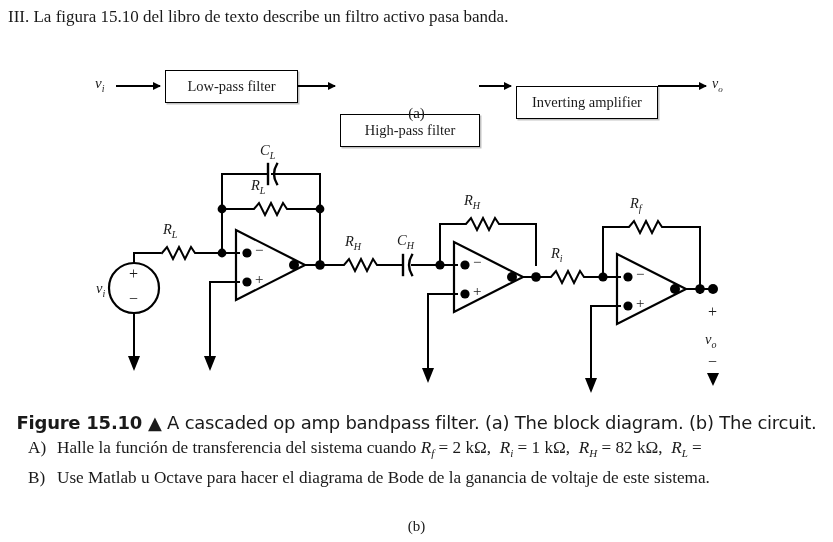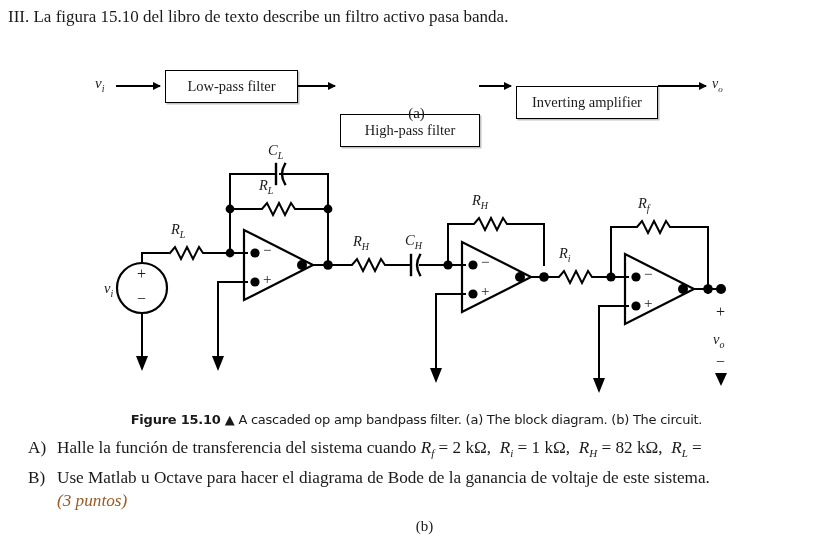--- a/index.html
+++ b/index.html
@@ -51,40 +51,40 @@
   #bd-arrow-1 { left: 116px; width: 44px; }
   #bd-arrow-2 { left: 297px; width: 38px; }
   #bd-arrow-3 { left: 479px; width: 32px; }
   #bd-arrow-4 { left: 658px; width: 48px; }
 
   #bd-vi { left: 95px; top: 20px; font-size: 15px; font-style: italic; }
   #bd-vo { left: 712px; top: 21px; font-size: 14px; font-style: italic; }
   #label-a { left: 0; top: 50px; width: 833px; text-align: center; font-size: 15px; }
 
   
-  #circuit-wrap { left: 8px; top: 128px; width: 771px; height: 265px; }
+  #circuit-wrap { left: 0; top: 128px; width: 771px; height: 265px; }
   #circuit-svg { position: absolute; left: 0; top: 0; }
 
   .clabel {
     position: absolute;
     font-size: 14.5px;
     font-family: "Liberation Serif", serif;
     font-style: italic;
     white-space: nowrap;
   }
   .clabel sub { font-size: 10px; font-style: italic; }
   .sym { position: absolute; font-size: 15px; font-family: "Liberation Serif", serif; }
 
   #label-b { left: 0; top: 390px; width: 833px; text-align: center; font-size: 15px; }
 
   
   #figure-caption {
     left: 0; top: 412px; width: 833px;
     text-align: center;
-    font-size: 13px;
+    font-size: 18px;
     font-family: "DejaVu Sans", "Liberation Sans", sans-serif;
     letter-spacing: -0.25px;
   }
   #figure-caption .cap-bold { font-weight: bold; }
 
   
   #questions { left: 28px; top: 436px; width: 800px; font-size: 17.2px; line-height: 23.5px; }
   .q-row { display: flex; align-items: flex-start; }
   .q-marker { width: 29px; flex: 0 0 29px; }
   .q-body { flex: 1; }
@@ -277,17 +277,14 @@
       <span>Halle la función de transferencia del sistema cuando </span><span class="nb"><i class="v">R</i><sub class="s" style="font-style:italic">f</sub><span> = 2 kΩ,</span></span>&nbsp; <span class="nb"><i class="v">R</i><sub class="s" style="font-style:italic">i</sub><span> = 1 kΩ,</span></span>&nbsp; <span class="nb"><i class="v">R</i><sub class="s" style="font-style:italic">H</sub><span> = 82 kΩ,</span></span>&nbsp; <span class="nb"><i class="v">R</i><sub class="s" style="font-style:italic">L</sub><span> =</span></span>
     </div>
   </div>
 
 
   <div class="q-row">
     <div class="q-marker">B)</div>
     <div class="q-body">Use Matlab u Octave para hacer el diagrama de Bode de la ganancia de voltaje de este sistema.</div>
   </div>
 
-  <div class="q-cont">
-    <span class="pts">(3 puntos)</span>
-  </div>
 
 </div>
 
 </body></html>

